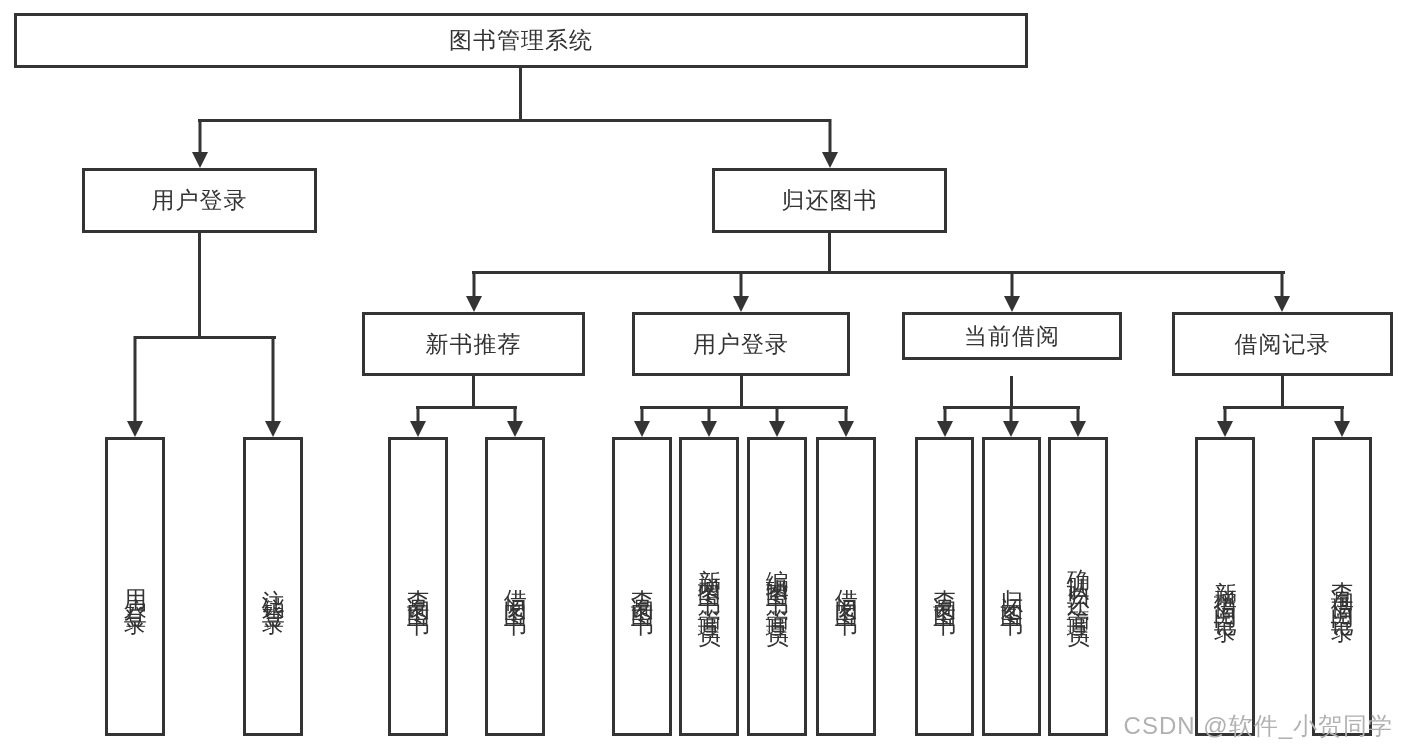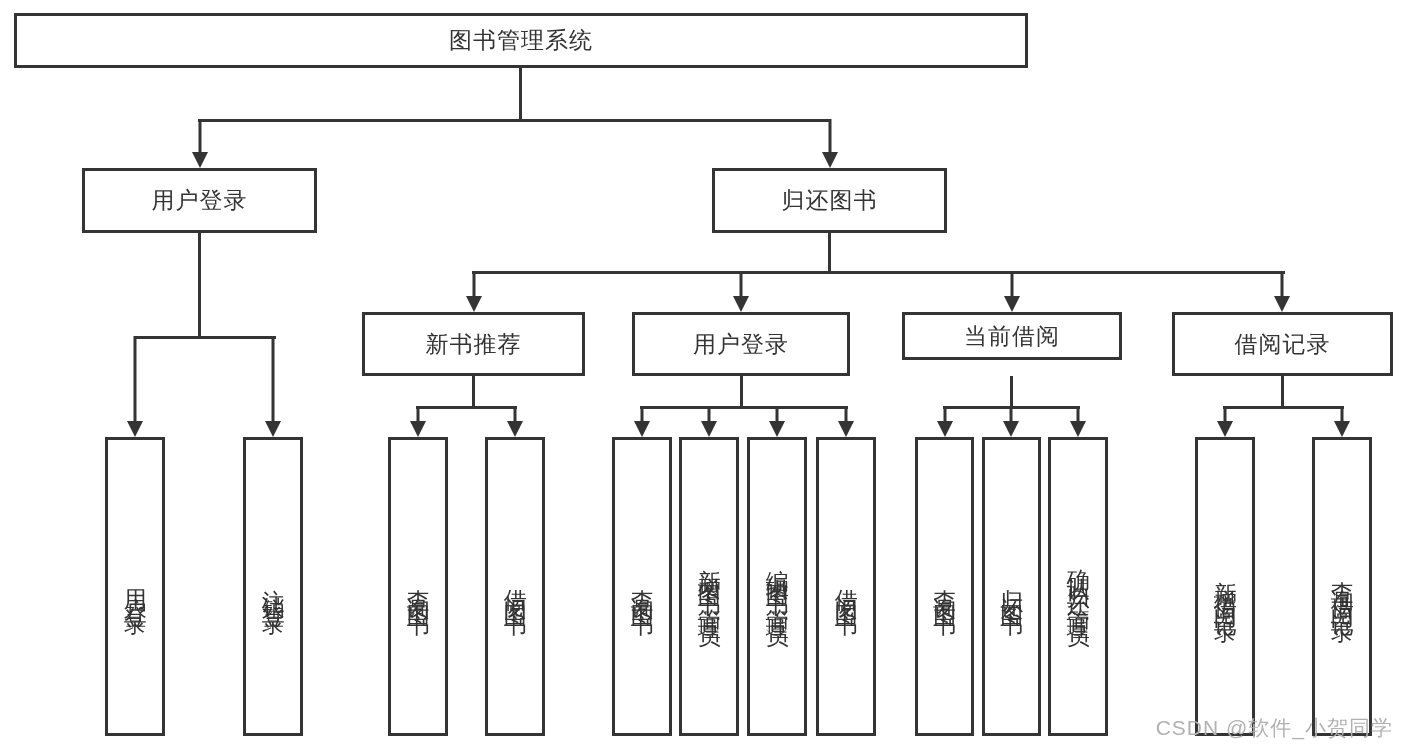--- a/index.html
+++ b/index.html
@@ -44,21 +44,21 @@
   }
   .arrow::after{
     content:"";position:absolute;left:50%;transform:translateX(-50%);
     bottom:0;width:0;height:0;
     border-left:8px solid transparent;
     border-right:8px solid transparent;
     border-top:16px solid var(--line);
   }
   .watermark{
     position:absolute;right:12px;bottom:5px;
-    font-size:21px;color:var(--wm);
+    font-size:24px;color:var(--wm);
     letter-spacing:1px;z-index:5;
   }
 </style>
 </head>
 <body>
 
 <div id="canvas">
 
   <div class="node hnode" style="left:14px;top:13px;width:1014px;height:55px;">
     <span>图书管理系统</span>

